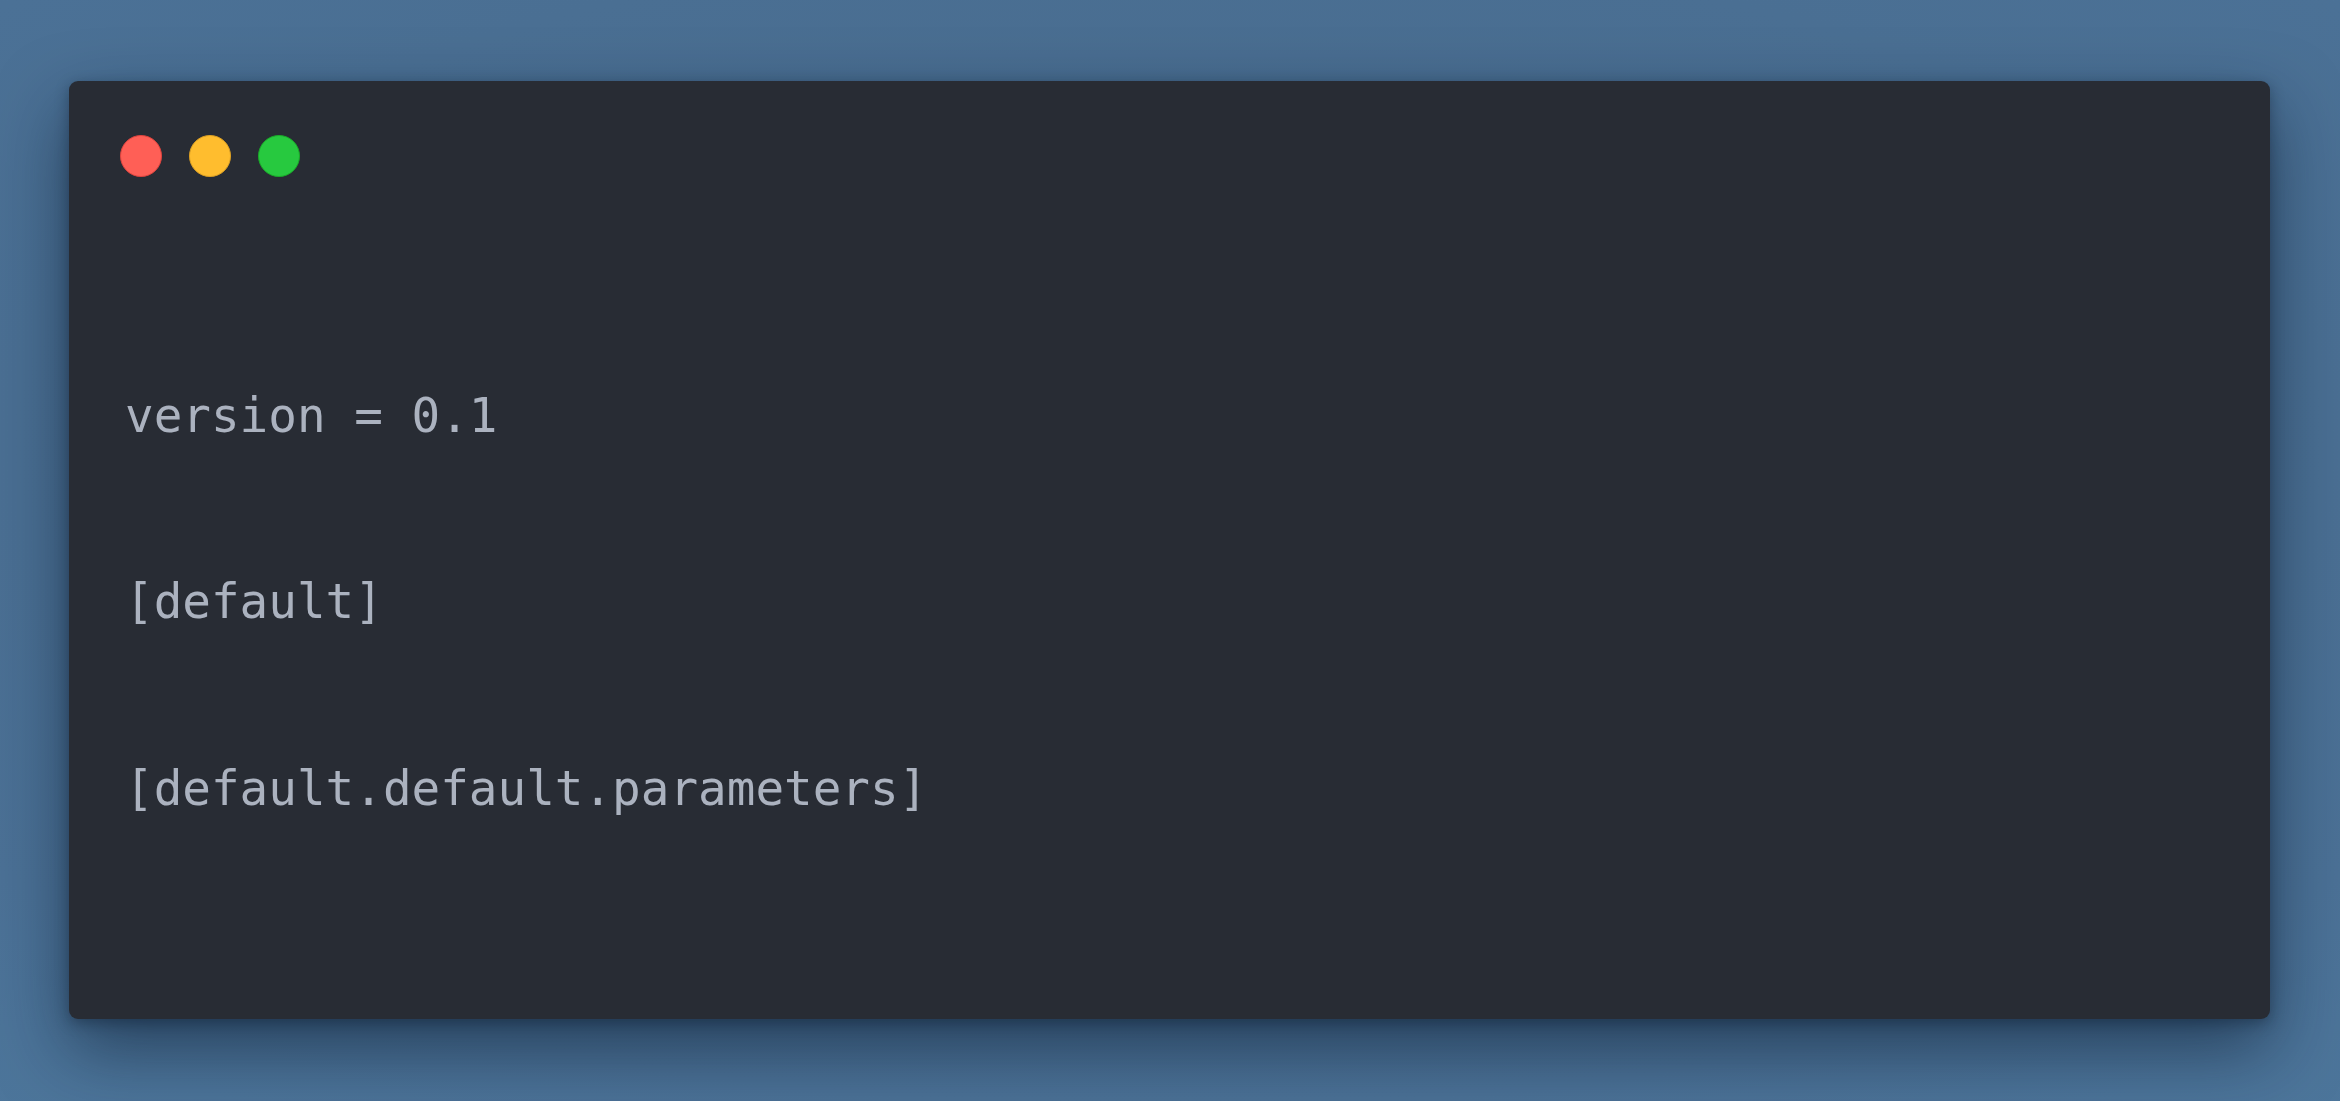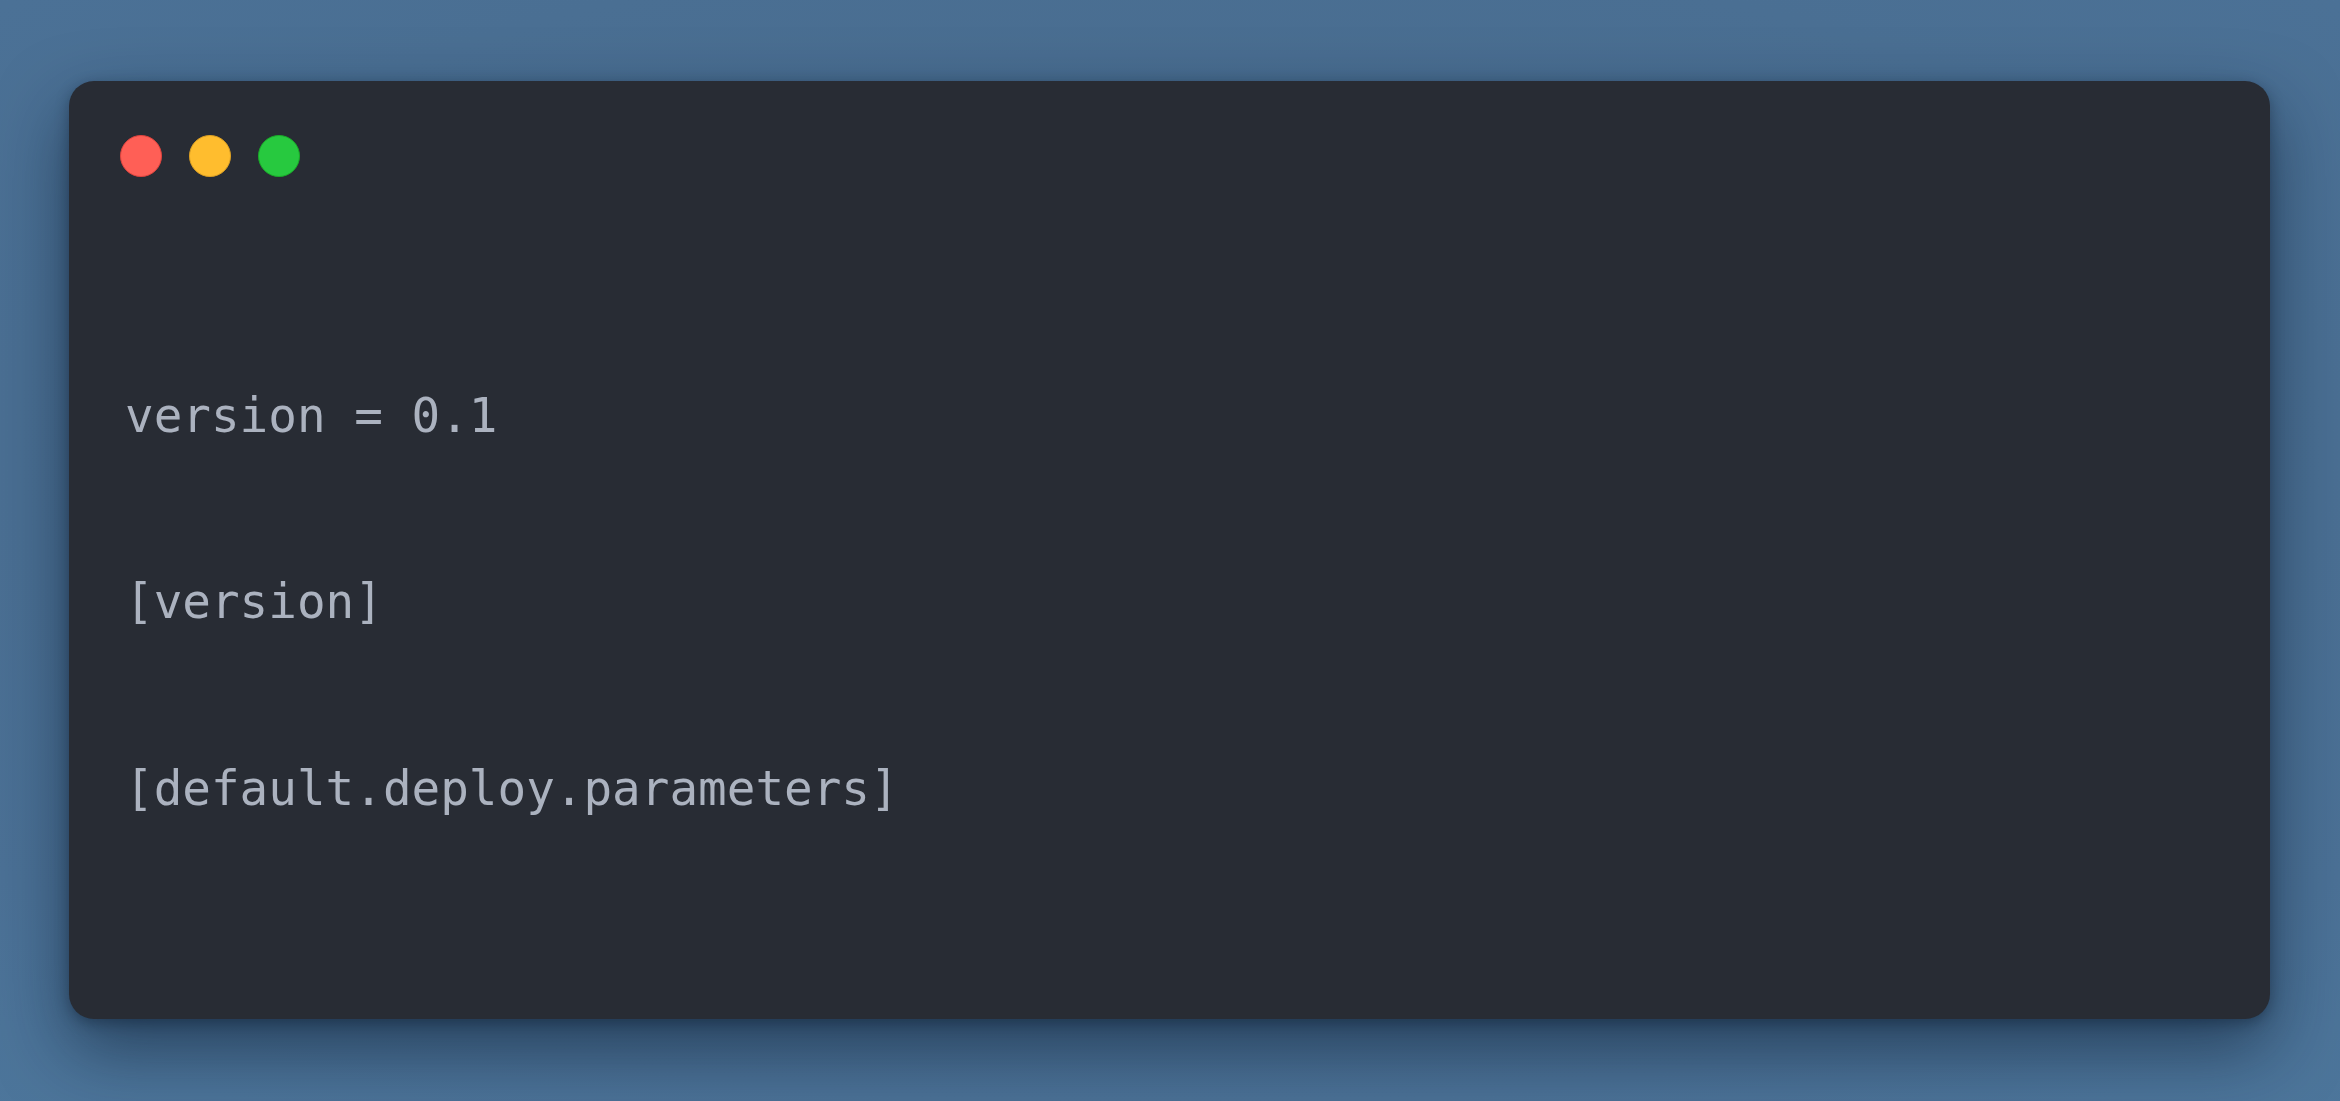--- a/index.html
+++ b/index.html
@@ -14,21 +14,21 @@
       background: radial-gradient(ellipse 120% 110% at 50% 40%, #47698a 0%, #4b7196 55%, #5080a6 100%);
       font-family: "DejaVu Sans Mono", monospace;
     }
     .window {
       position: absolute;
       left: 69px;
       top: 81px;
       width: 2201px;
       height: 938px;
       background: #282c34;
-      border-radius: 25px;
+      border-radius: 9px;
       box-shadow: 0 30px 70px rgba(10, 25, 45, 0.55), 0 4px 14px rgba(10, 20, 35, 0.35);
     }
     .traffic {
       position: absolute;
       top: 54px;
       left: 51px;
       display: flex;
       gap: 27px;
     }
     .dot {
@@ -59,22 +59,22 @@
 
 <div class="window">
   <div class="traffic">
     <div class="dot red"></div>
     <div class="dot yellow"></div>
     <div class="dot green"></div>
   </div>
 
   <div class="code">
     <span class="line"><span class="plain">version = 0.1</span></span>
-    <span class="line"><span class="plain">[version]</span></span>
-    <span class="line"><span class="plain">[default.deploy.parameters]</span></span>
+    <span class="line"><span class="plain">[default]</span></span>
+    <span class="line"><span class="plain">[default.default.parameters]</span></span>
     
     
     
     
     
     
     
   </div>
 </div>
 

